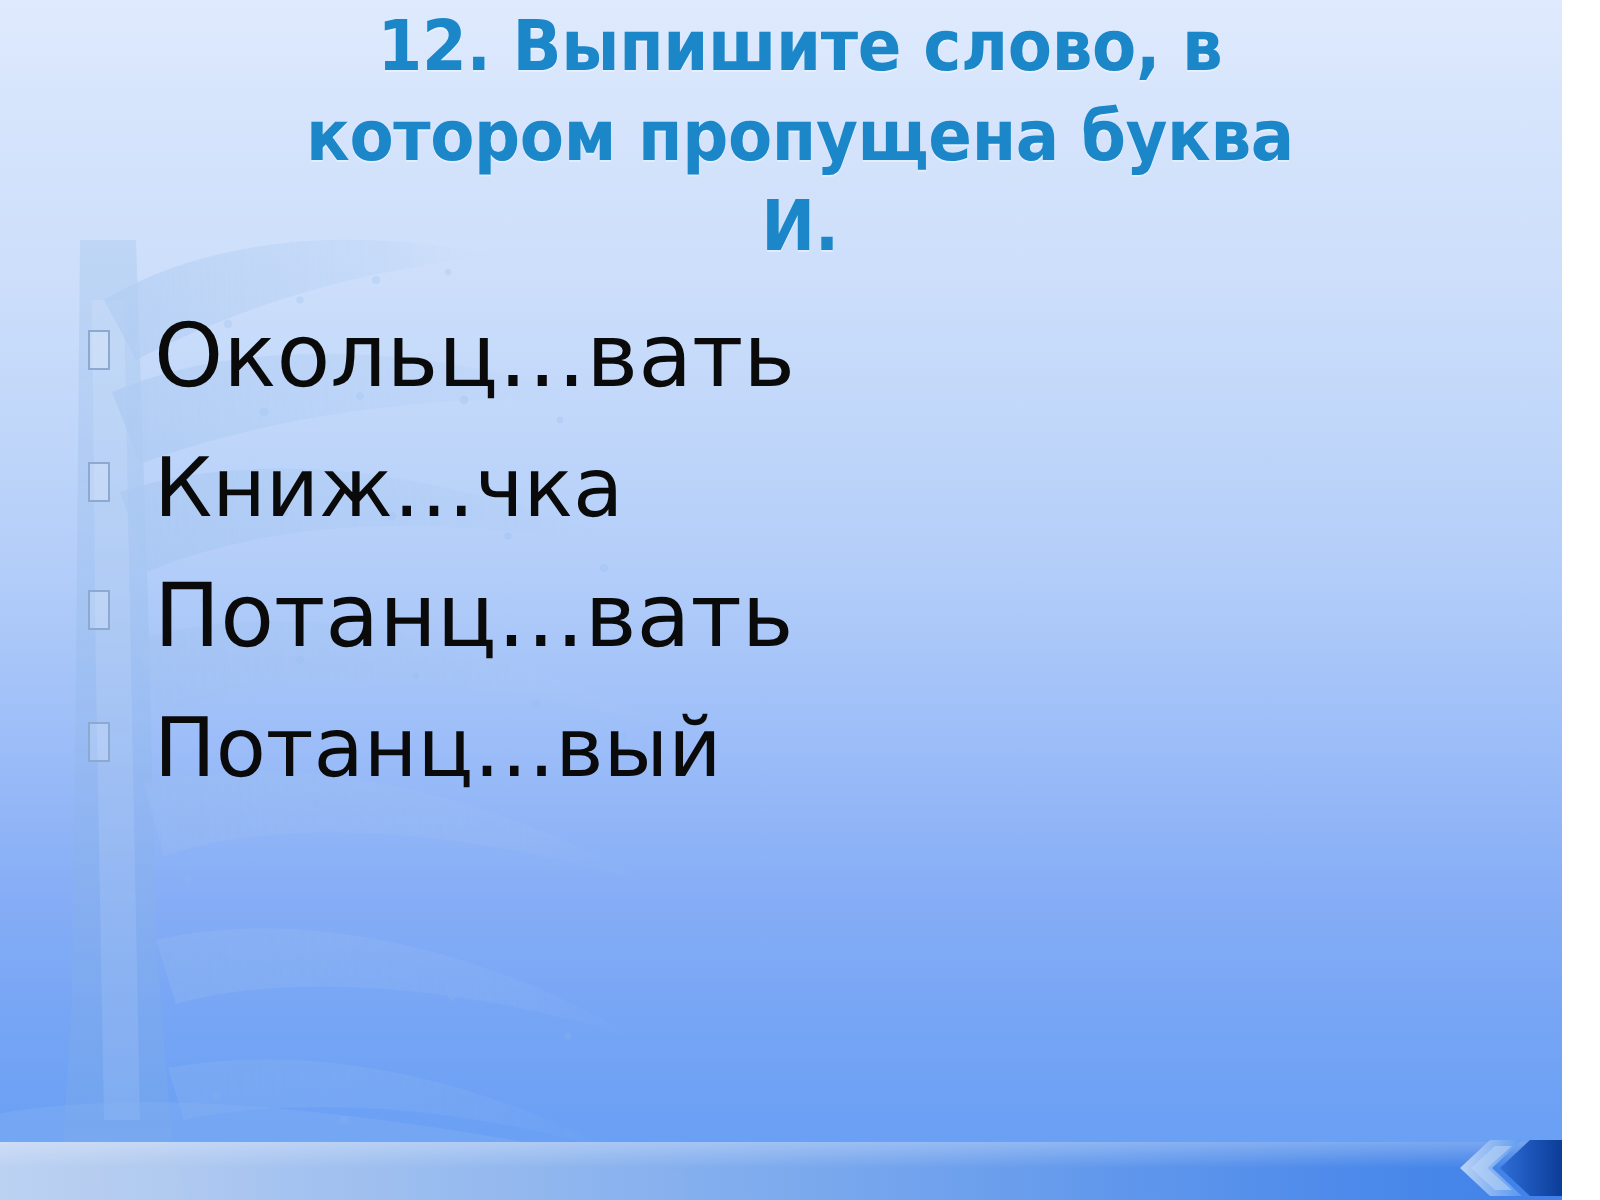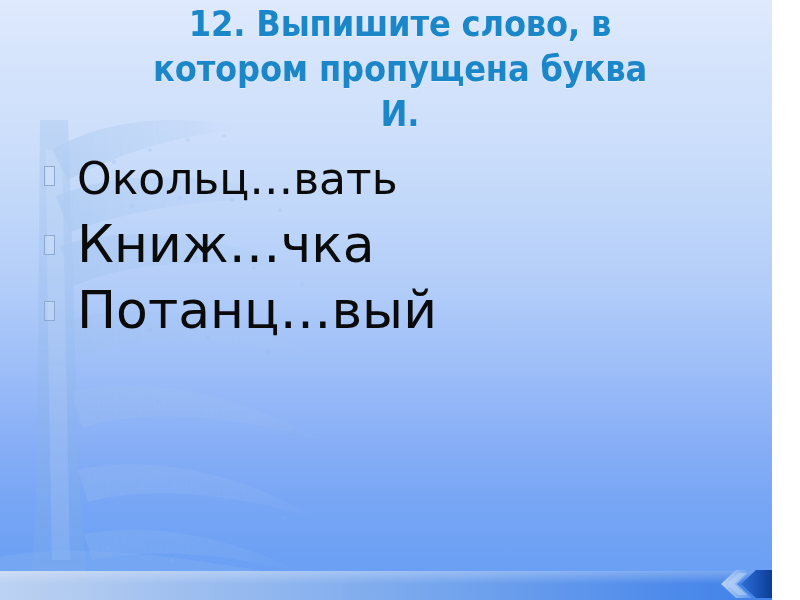--- a/index.html
+++ b/index.html
@@ -19,20 +19,21 @@
         #d7e5fc 8%,
         #cfe0fb 20%,
         #c2d8fa 34%,
         #b2cdf9 48%,
         #9cbdf8 62%,
         #87aef6 74%,
         #76a5f5 85%,
         #6ba0f4 94%,
         #69a2f5 100%);
     font-family: "Liberation Sans", sans-serif;
+    padding-left: 9px;
     -webkit-font-smoothing: antialiased;
   }
 
   
   .tree-art {
     position: absolute;
     left: -18px;
     top: 0;
     width: 360px;
     height: 600px;
@@ -73,21 +74,21 @@
   .bullet-item {
     display: flex;
     align-items: baseline;
     color: #0a0a0a;
     font-family: "DejaVu Sans", sans-serif;
     font-weight: 400;
     white-space: nowrap;
   }
 
   .bullet-item.size-lg { font-size: 44px; line-height: 64px; }
-  .bullet-item.size-md { font-size: 52px; line-height: 66px; }
+  .bullet-item.size-md { font-size: 41px; line-height: 66px; }
 
   .bullet-mark {
     flex: 0 0 auto;
     width: 9px;
     height: 18px;
     margin-right: 22px;
     border: 1px solid #8ea9cf;
     background: rgba(255,255,255,.18);
     position: relative;
     top: -8px;
@@ -208,20 +209,24 @@
     <li class="bullet-item size-lg">
       <span class="bullet-mark"></span>
       <span class="bullet-text">Окольц…вать</span>
     </li>
 
     <li class="bullet-item size-md">
       <span class="bullet-mark"></span>
       <span class="bullet-text">Книж…чка</span>
     </li>
 
+    <li class="bullet-item size-lg">
+      <span class="bullet-mark"></span>
+      <span class="bullet-text">Потанц…вать</span>
+    </li>
 
     <li class="bullet-item size-md">
       <span class="bullet-mark"></span>
       <span class="bullet-text">Потанц…вый</span>
     </li>
 
 
   </ul>
 
   <div class="bottom-band">

